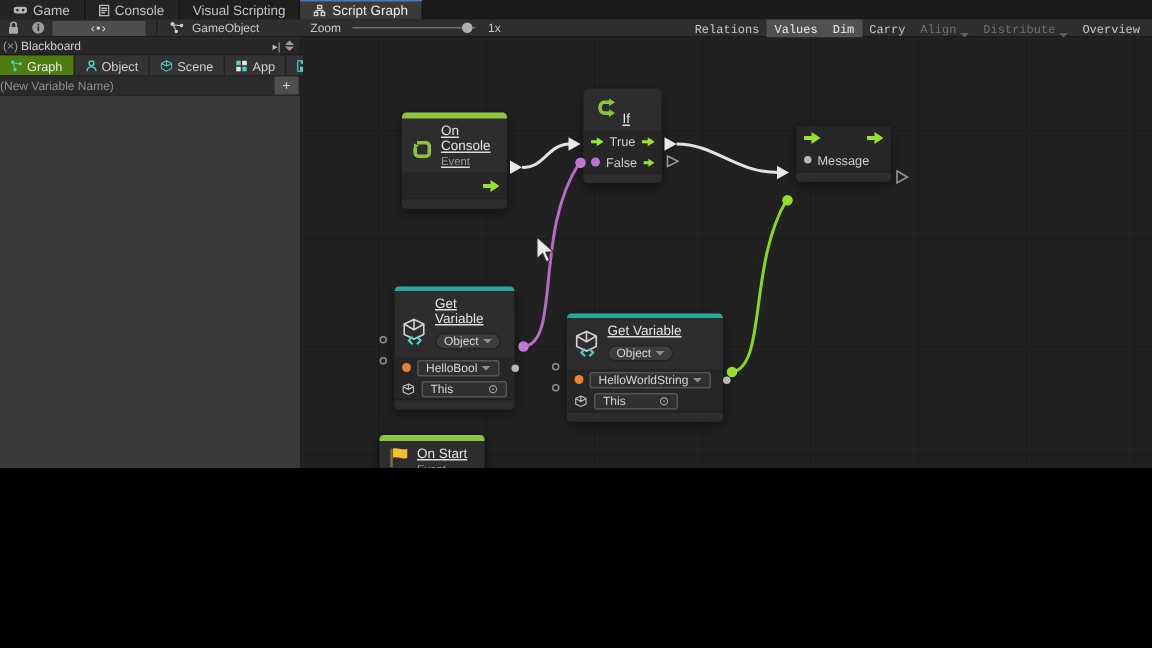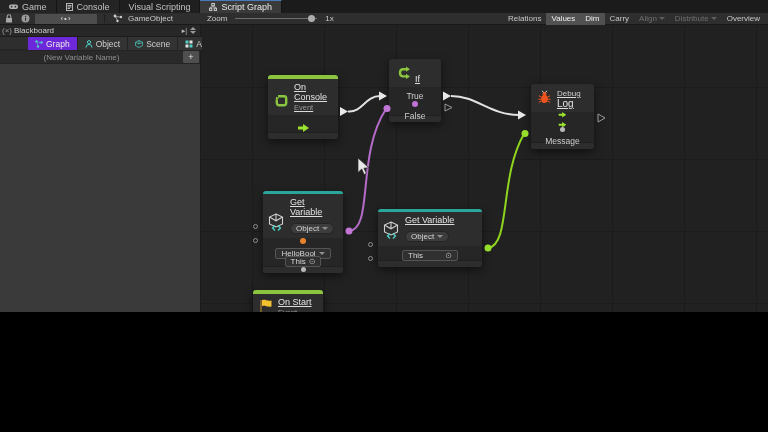--- a/index.html
+++ b/index.html
@@ -15,60 +15,60 @@
   .wtab .ticon { display:flex; align-items:center; }
 
   
   #toolbar { position:absolute; left:0; top:13px; width:768px; height:12px; background:#2e2e2e; border-bottom:1px solid #191919; display:flex; align-items:center; font-size:8px; color:#c9c9c9; padding:0 3px; gap:4px; }
   .tbico { display:flex; align-items:center; justify-content:center; width:12px; height:10px; }
   .graph-btn { width:62px; height:10px; background:#4d4d4d; border-radius:1px; display:flex; align-items:center; justify-content:center; color:#dcdcdc; font-size:8px; letter-spacing:1px; }
   .tb-sep { width:1px; height:9px; background:#1f1f1f; margin:0 3px; }
   .slider-track { position:relative; width:82px; height:1px; background:#6e6e6e; margin:0 4px; }
   .slider-handle { position:absolute; right:2px; top:-3px; width:7px; height:7px; border-radius:50%; background:#aeaeae; }
   #tb-right { margin-left:auto; display:flex; align-items:center; height:12px; }
-  .tbtn { display:flex; align-items:center; gap:2px; padding:0 5px; height:12px; color:#c8c8c8; }
+  .tbtn { display:flex; align-items:flex-end; gap:2px; padding:0 5px; height:12px; color:#c8c8c8;font-family:Liberation Mono, monospace; }
   .tbtn.active { background:#515151; color:#eeeeee; }
   .tbtn.disabled { color:#6f6f6f; }
   .caret { width:0; height:0; border-left:3px solid transparent; border-right:3px solid transparent; border-top:3.5px solid #8f8f8f; }
   .tbtn.disabled .caret { border-top-color:#5e5e5e; }
 
   
   #sidebar { position:absolute; left:0; top:25px; width:201px; height:403px; background:#3a3a3a; border-right:1px solid #1b1b1b; display:flex; flex-direction:column; }
   #bb-header { height:12px; background:#272727; border-bottom:1px solid #1c1c1c; display:flex; align-items:center; font-size:8px; color:#cfcfcf; padding:0 2px; gap:2px; }
   #bb-header .right { margin-left:auto; display:flex; align-items:center; gap:3px; color:#bdbdbd; }
   .spinner { display:flex; flex-direction:column; gap:1px; padding-right:2px; }
   .spin-up { width:0;height:0;border-left:3px solid transparent;border-right:3px solid transparent;border-bottom:3px solid #9a9a9a; }
   .spin-dn { width:0;height:0;border-left:3px solid transparent;border-right:3px solid transparent;border-top:3px solid #9a9a9a; }
   #bb-tabs { height:13px; background:#2e2e2e; display:flex; font-size:8.5px; color:#cfcfcf; border-bottom:1px solid #262626; }
   .btab { display:flex; align-items:center; gap:3px; padding:0 7px; border-right:1px solid #222; height:13px; background:#333333; }
-  .btab.active { background:#6d28d9; color:#eaeaea;margin-left:28px; }
+  .btab.active { background:#4d7c0f; color:#eaeaea; }
   #bb-section { display:flex; gap:6px; padding:6px 6px 4px 4px; }
   #bb-section .txt .h { font-size:9px; color:#e2e2e2; }
   #bb-section .txt .d { font-size:8px; color:#b2b2b2; margin-top:2px; }
   #new-var-row { height:14px; background:#2a2a2a; display:flex; align-items:center; border-top:1px solid #242424; border-bottom:1px solid #242424; }
-  #new-var-field { flex:1; text-align:center; font-size:8px; color:#8f8f8f; padding-right:20px; }
+  #new-var-field { flex:1; text-align:left; font-size:8px; color:#8f8f8f; padding-right:20px; }
   #add-var-btn { width:16px; height:12px; margin-right:1px; background:#4f4f4f; color:#e0e0e0; font-size:9px; display:flex; align-items:center; justify-content:center; border-radius:1px; }
 
   
   #canvas { position:absolute; left:202px; top:25px; width:566px; height:403px;
     background-color:#212121;
     background-image:linear-gradient(to right,#1b1b1b 1px,transparent 1px),linear-gradient(to bottom,#1b1b1b 1px,transparent 1px);
     background-size:72px 72px; background-position:50px 62px; }
   #wires { position:absolute; left:0; top:0; width:566px; height:403px; z-index:5; pointer-events:none; }
 
   
   .node { position:absolute; z-index:2; background:#2d2d2d; border-radius:3px; box-shadow:0 3px 9px rgba(0,0,0,.5); color:#dcdcdc; }
   .accent { height:4px; border-radius:3px 3px 0 0; }
   .accent.event { background:#8bc53f; }
   .accent.variable { height:3px; background:#2aa79a; }
   .head { display:flex; align-items:flex-end; gap:5px; padding:3px 6px;text-decoration:underline; }
   .titles .t { font-size:9px; color:#e4e4e4; }
   .titles .s { font-size:7.5px; color:#9a9a9a; margin-top:1px; }
   .nbody { background:#262626; }
-  .prow { display:flex; align-items:center; padding:0 5px; gap:4px;flex-direction:column; }
+  .prow { display:flex; align-items:center; padding:0 5px; gap:4px; }
   .foot { height:7px; background:#2d2d2d; border-radius:0 0 3px 3px; border-top:1px solid #1f1f1f; }
   .parrow { display:block; }
   .pdot { border-radius:50%; flex:0 0 auto; }
   .dot-orange { width:6px; height:6px; background:#e8822c; }
   .dot-purple { width:6px; height:6px; background:#bf72d6; }
   .dot-gray { width:5px; height:5px; background:#b9b9b9; }
   .pill { display:inline-flex; align-items:center; gap:3px; background:#3d3d3d; border:1px solid #242424; border-radius:6px; padding:0 5px; height:11px; font-size:8px; color:#d6d6d6; }
   .pill.dark { background:#303030; border-color:#555; border-radius:2px; }
   .plabel { font-size:8.5px; color:#cfcfcf; }
   .ext-circle { position:absolute; width:5px; height:5px; border:1px solid #8e8e8e; border-radius:50%; left:-10px; }
@@ -291,34 +291,20 @@
           <span class="plabel">False</span>
           <svg class="parrow" width="10" height="7" viewBox="0 0 11 8">
               <path d="M0,2.6 H5 V0 L11,4 L5,8 V5.4 H0 Z" fill="#9be22e"></path>
             </svg>
         </div>
       </div>
       <div class="foot"></div>
     </div>
 
     <div class="node" style="left:329px; top:59px; width:63px;">
-      <div class="head" style="padding-top:5px; border-radius:3px 3px 0 0;">
-        <span>
-          <svg width="15" height="15" viewBox="0 0 15 15">
-              <ellipse cx="7.5" cy="9" rx="3.4" ry="4" fill="#f0541e"></ellipse>
-              <circle cx="7.5" cy="4" r="2" fill="#f0541e"></circle>
-              <path d="M6.4,2.4 L5.2,0.8 M8.6,2.4 L9.8,0.8" stroke="#e8e8e8" stroke-width="1"></path>
-              <path d="M4.4,7 L1.8,5.8 M4.2,9.2 H1.4 M4.4,11 L1.8,12.4 M10.6,7 L13.2,5.8 M10.8,9.2 H13.6 M10.6,11 L13.2,12.4" stroke="#f0541e" stroke-width="1"></path>
-            </svg>
-        </span>
-        <span class="titles">
-          <div style="font-size:8px; color:#cfcfcf;">Debug</div>
-          <div class="t" style="font-size:10px;">Log</div>
-        </span>
-      </div>
       <div class="nbody">
         <div class="prow" style="height:15px; justify-content:space-between;">
           <svg class="parrow" width="11" height="8" viewBox="0 0 11 8">
               <path d="M0,2.6 H5 V0 L11,4 L5,8 V5.4 H0 Z" fill="#9be22e"></path>
             </svg>
           <svg class="parrow" width="11" height="8" viewBox="0 0 11 8">
               <path d="M0,2.6 H5 V0 L11,4 L5,8 V5.4 H0 Z" fill="#9be22e"></path>
             </svg>
         </div>
         <div class="prow" style="height:15px;">
@@ -383,20 +369,29 @@
         <span class="titles">
           <div class="t">Get Variable</div>
           <span class="pill" style="margin-top:1px;">
             <span>Object</span>
             <span class="caret"></span>
           </span>
         </span>
       </div>
       <div class="nbody">
         <div class="prow" style="height:14px;">
+          <span class="pdot dot-orange"></span>
+          <span class="pill dark" style="height:11px;">
+            <span>HelloWorldString</span>
+            <span class="caret"></span>
+          </span>
+          <span style="flex:1"></span>
+          <span class="pdot dot-gray"></span>
+        </div>
+        <div class="prow" style="height:14px;">
           <svg width="9" height="9" viewBox="0 0 17 15">
               <path d="M8,1 L14.5,4 V11 L8,14 L1.5,11 V4 Z M8,1 V7.8 M1.5,4 L8,7.8 L14.5,4" fill="none" stroke="#c0c0c0" stroke-width="1.4"></path>
             </svg>
           <span class="pill dark" style="width:56px; height:11px; justify-content:space-between;">
             <span>This</span>
             <span style="color:#b0b0b0; font-size:8px;">⊙</span>
           </span>
         </div>
       </div>
       <div class="foot"></div>

